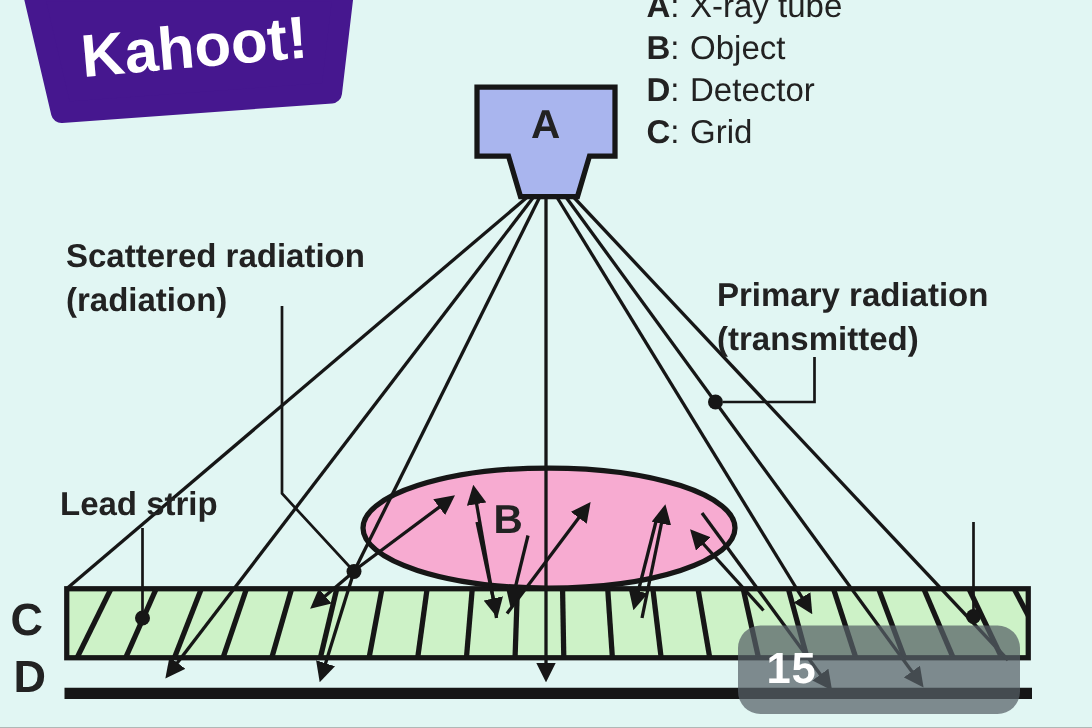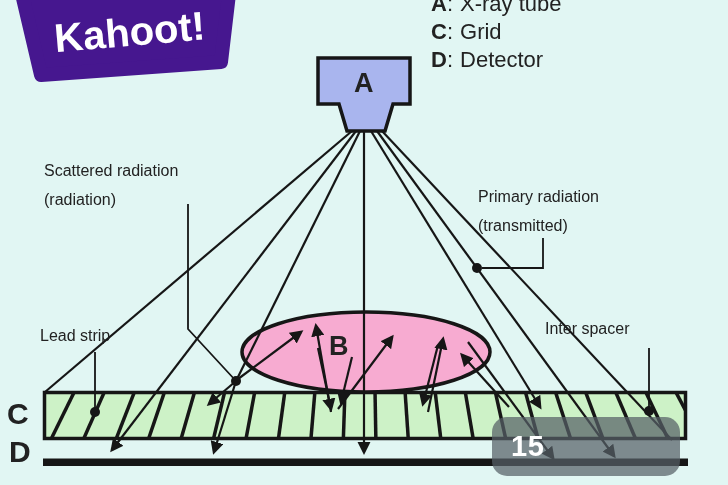--- a/index.html
+++ b/index.html
@@ -16,21 +16,21 @@
     transform:rotate(-5deg);
     font-size:40px;font-weight:700;letter-spacing:0px;
     color:var(--c-white,#fff);
   }
   
   .legend{position:absolute;left:431px;top:-10px;font-size:22px;line-height:28px;}
   .legend-row{white-space:nowrap;}
   .legend-key{font-weight:700;}
   .legend-colon{margin-right:7px;}
   
-  .lbl{position:absolute;font-size:16px;line-height:29px;white-space:nowrap;}
+  .lbl{position:absolute;font-size:22px;line-height:29px;white-space:nowrap;font-weight:bold;}
   .letter{position:absolute;font-weight:700;font-size:27px;line-height:27px;}
   .letter-side{position:absolute;font-weight:700;font-size:30px;line-height:30px;}
   
   .badge{
     position:absolute;left:492px;top:417px;width:188px;height:59px;
     background:var(--c-badge,rgba(86,96,103,.72));
     border-radius:15px;
   }
   .badge span{
     display:block;padding-left:19px;line-height:58px;
@@ -126,37 +126,39 @@
     <polygon points="22,-6 229,-6 221,62 41,75" fill="var(--c-purple,#46178f)" stroke="var(--c-purple,#46178f)" stroke-width="14" stroke-linejoin="round"></polygon>
   </svg>
 
   <div class="logo-text">Kahoot!</div>
 
   <div class="legend">
     <div class="legend-row">
       <span class="legend-key">A</span><span class="legend-colon">:</span><span class="legend-label">X-ray tube</span>
     </div>
     <div class="legend-row">
-      <span class="legend-key">C</span><span class="legend-colon">:</span><span class="legend-label">Grid</span>
+      <span class="legend-key">B</span><span class="legend-colon">:</span><span class="legend-label">Object</span>
     </div>
     <div class="legend-row">
       <span class="legend-key">D</span><span class="legend-colon">:</span><span class="legend-label">Detector</span>
+    </div>
+    <div class="legend-row">
+      <span class="legend-key">C</span><span class="legend-colon">:</span><span class="legend-label">Grid</span>
     </div>
   </div>
 
   <div class="lbl" style="left:44px;top:156px">
     <div>Scattered radiation</div>
     <div>(radiation)</div>
   </div>
   <div class="lbl" style="left:40px;top:321px">Lead strip</div>
   <div class="lbl" style="left:478px;top:182px">
     <div>Primary radiation</div>
     <div>(transmitted)</div>
   </div>
-  <div class="lbl" style="left:545px;top:314px">Inter spacer</div>
 
   <div class="letter" style="left:354px;top:70px">A</div>
   <div class="letter" style="left:329px;top:333px">B</div>
   <div class="letter-side" style="left:7px;top:399px">C</div>
   <div class="letter-side" style="left:9px;top:437px">D</div>
 
   <div class="badge">
     <span>15 Questions</span>
   </div>
 

